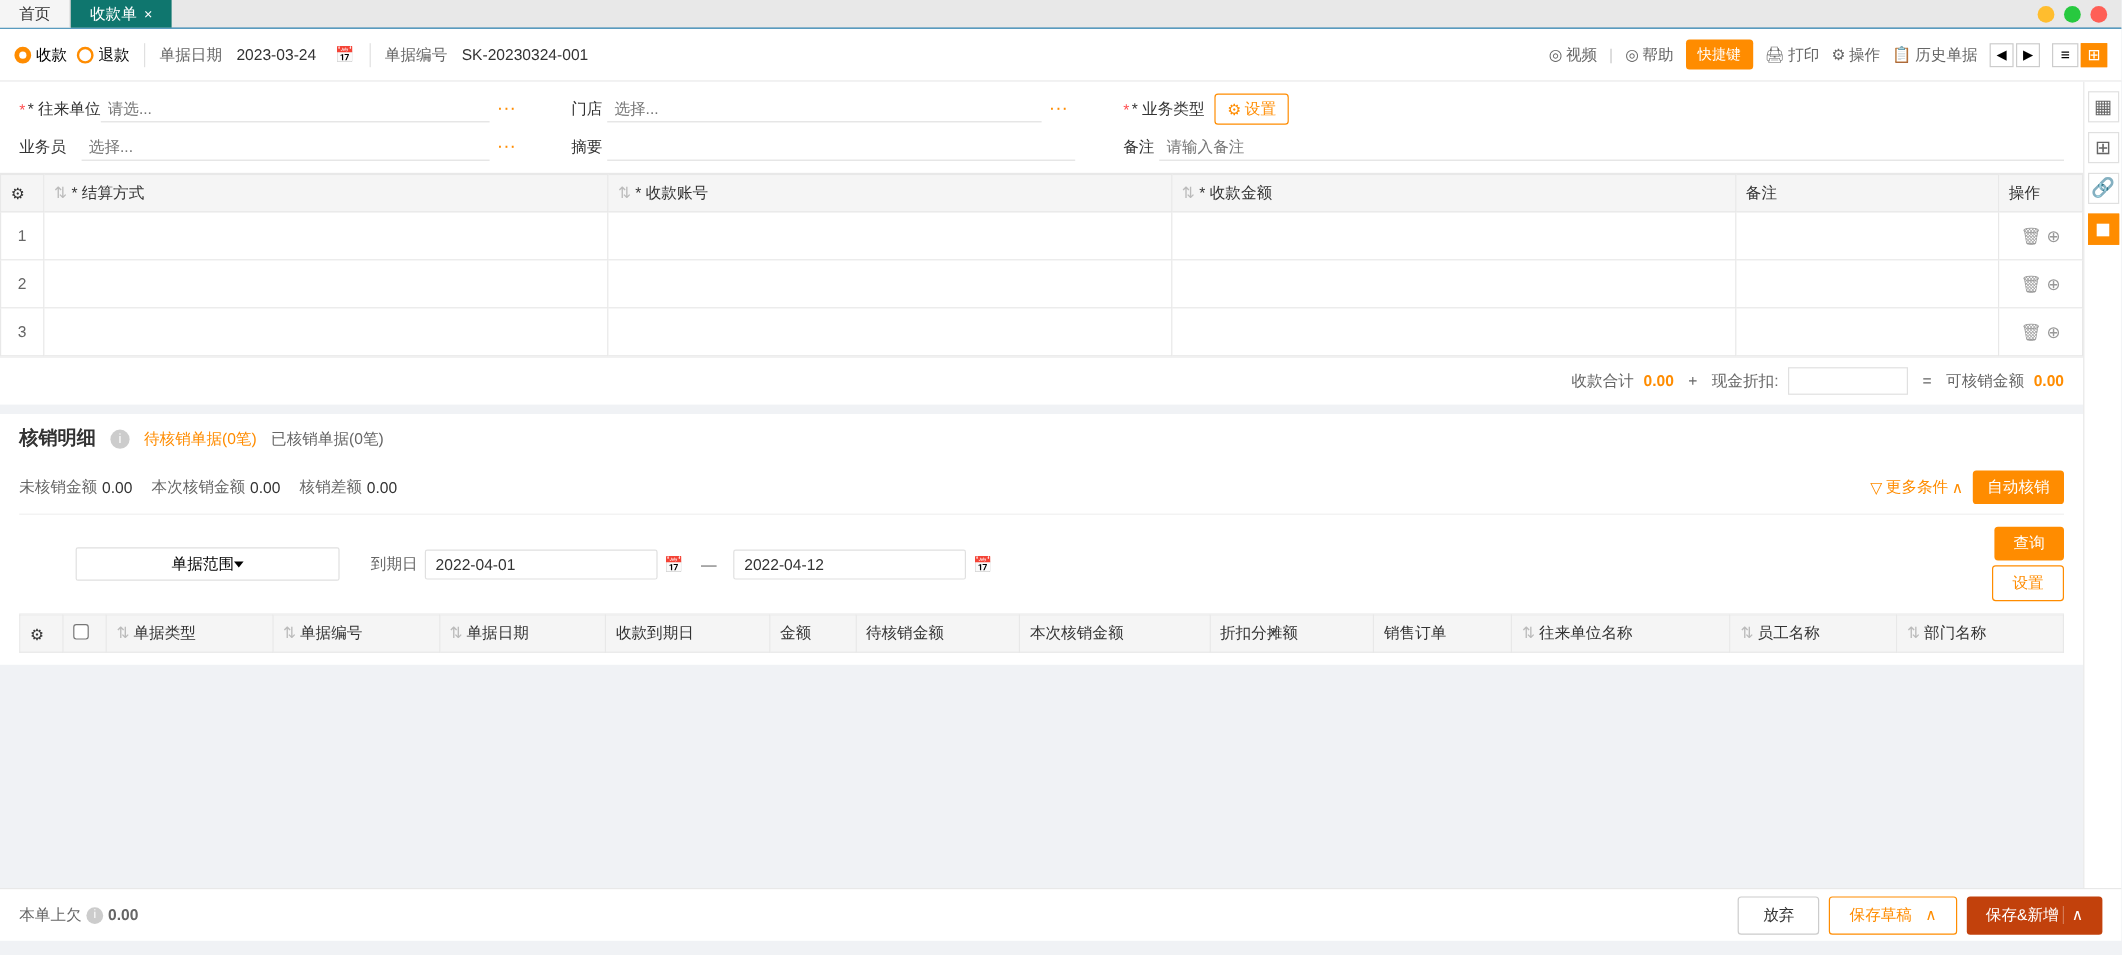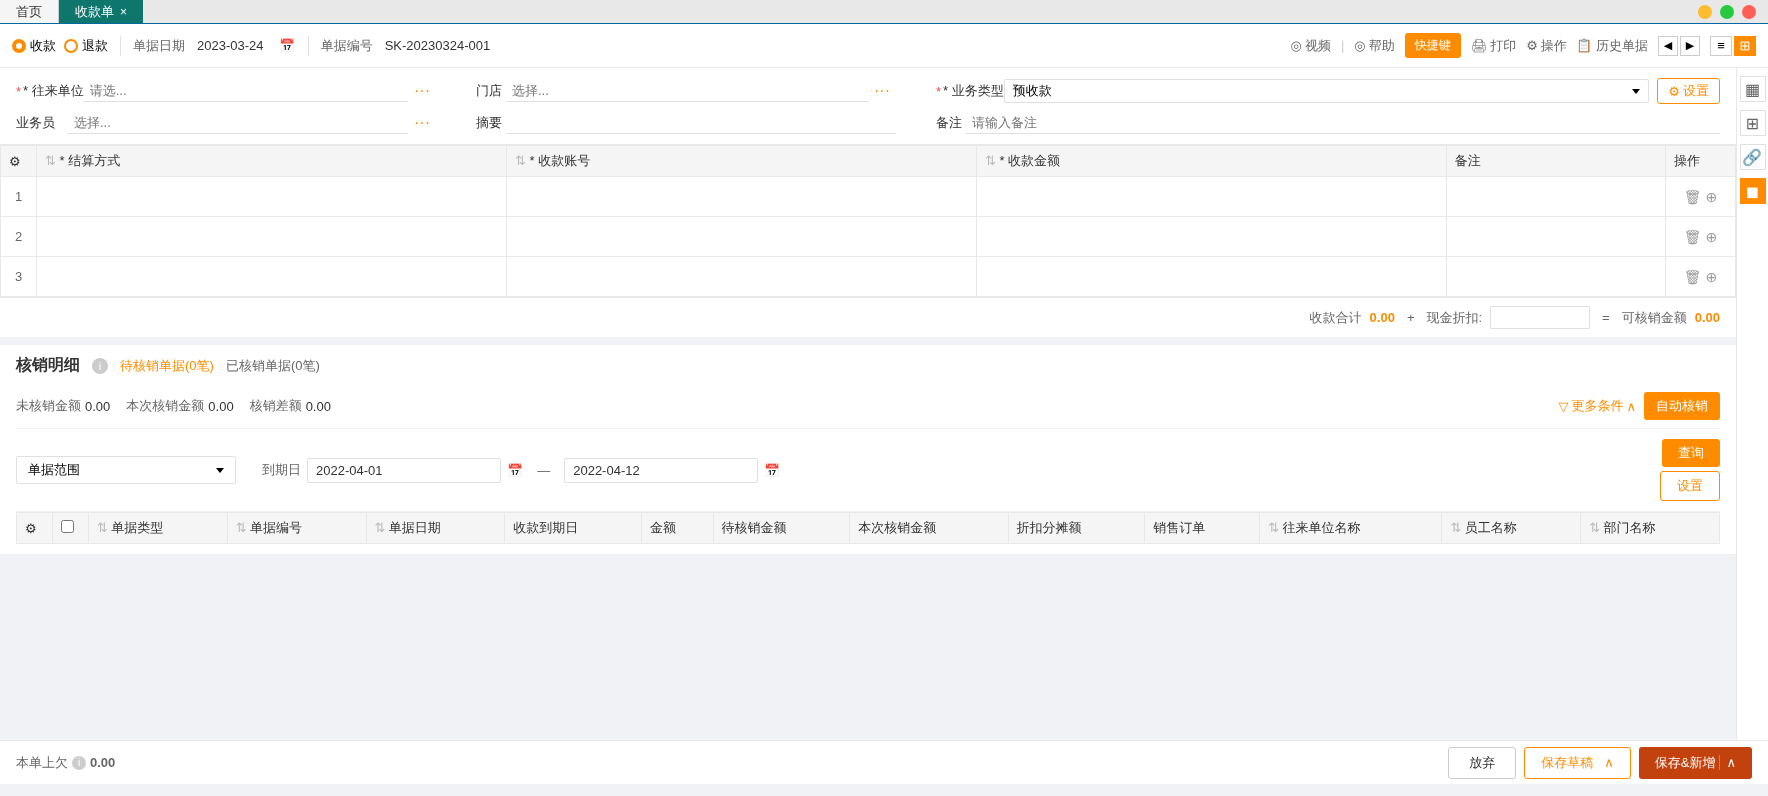--- a/index.html
+++ b/index.html
@@ -101,21 +101,21 @@
     .stats-row { display: flex; align-items: center; gap: 16px; padding: 8px 0; border-bottom: 1px solid #f0f0f0; }
     .stat-item { display: flex; align-items: center; gap: 4px; }
     .stat-label { color: #666; }
     .stat-value { color: #333; font-weight: 500; }
     .filter-btn { margin-left: auto; color: #ff8c00; cursor: pointer; display: flex; align-items: center; gap: 3px; font-size: 13px; }
     .auto-btn { background: #ff8c00; color: #fff; border: none; padding: 5px 12px; border-radius: 3px; cursor: pointer; }
 
     
     .date-range-row { display: flex; align-items: center; gap: 10px; padding: 10px 0; border-bottom: 1px solid #f0f0f0; }
     .date-range-label { color: #666; }
-    .date-select { display: flex; align-items: center; border: 1px solid #e0e0e0; padding: 4px 11px; min-width: 200px; justify-content: space-between; cursor: pointer; border-radius: 2px; }
+    .date-select { display: flex; align-items: center; border: 1px solid #e0e0e0; padding: 4px 0; min-width: 200px; justify-content: center; cursor: pointer; border-radius: 2px; margin-left: 47px; }
     .date-input-group { display: flex; align-items: center; gap: 6px; }
     .date-input { border: 1px solid #e0e0e0; padding: 4px 8px; border-radius: 2px; color: #333; }
     .cal-icon { color: #ff8c00; cursor: pointer; }
     .query-btn { background: #ff8c00; color: #fff; border: none; padding: 5px 16px; border-radius: 3px; cursor: pointer; margin-left: auto; }
     .set-btn { background: #fff; color: #ff8c00; border: 1px solid #ff8c00; padding: 5px 16px; border-radius: 3px; cursor: pointer; margin-left: auto; }
     .btn-group { display: flex; flex-direction: column; gap: 4px; margin-left: auto; }
 
     
     .lower-table-section { background: #fff; }
     .lower-table { width: 100%; border-collapse: collapse; }
@@ -220,24 +220,20 @@
 
           <div class="field-group" style="margin-left:40px; max-width:420px">
             <span class="field-label" style="min-width:30px">门店</span>
             <input class="field-input" style="flex: 1 1 0%;" placeholder="选择...">
             <span class="field-more">···</span>
           </div>
 
           <div class="field-group" style="margin-left:40px; flex:1">
             <span class="field-required">*</span>
             <span class="field-label" style="min-width:52px">* 业务类型</span>
-            <div class="business-type-select" style="flex:1">
-              <span>预收款</span>
-              <span class="chevron-down"></span>
-            </div>
             <button class="settings-btn" style="margin-left:8px">
               <span>⚙</span>
               <span>设置</span>
             </button>
           </div>
         </div>
         <div class="form-row">
 
           <div class="field-group" style="max-width:420px">
             <span class="field-label" style="min-width:52px">业务员</span>

